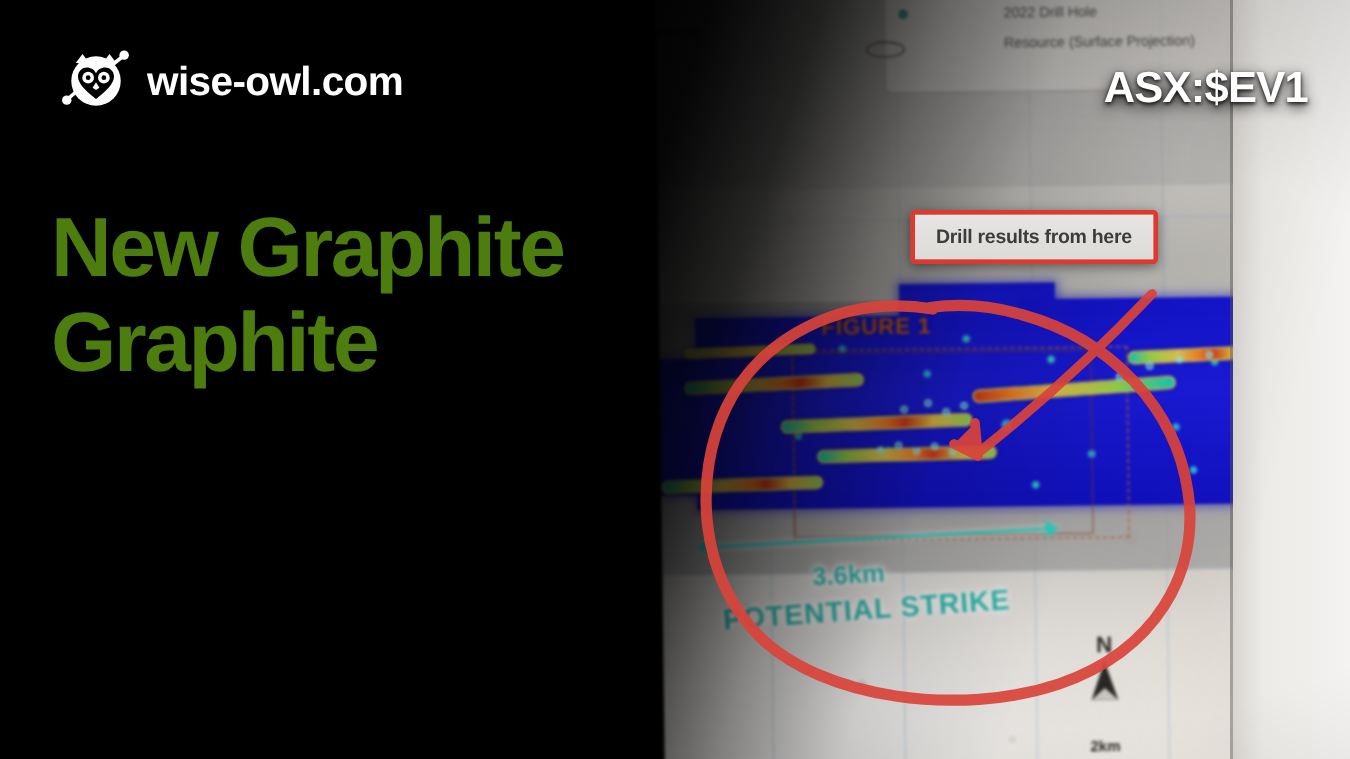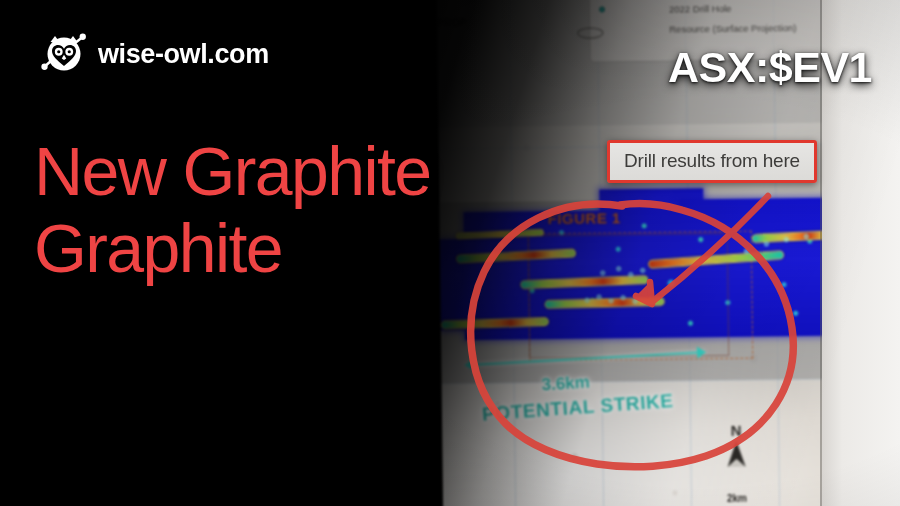--- a/index.html
+++ b/index.html
@@ -210,42 +210,42 @@
   #logo{
     position:absolute; left:40px; top:30px;
     display:flex; align-items:center; gap:10px;
   }
   #logo-mark{ width:48px; height:48px; flex:0 0 48px; }
   #logo-text{
     font-size:27px; font-weight:700; color:#fff; letter-spacing:-.4px;
   }
   #ticker{
     position:absolute; right:28px; top:43px;
-    font-size:43px; font-weight:700; color:#fff; letter-spacing:-.5px;
+    font-size:29px; font-weight:700; color:#fff; letter-spacing:-.5px;
     text-shadow:0 3px 9px rgba(0,0,0,.85), 0 1px 3px rgba(0,0,0,.9);
   }
   #headline{
     position:absolute; left:34px; top:133px;
-    font-size:68px; font-weight:400; color:#ef4444;
+    font-size:56px; font-weight:700; color:#4d7c0f;
     line-height:1.13; letter-spacing:-1.6px;
     text-shadow:0 2px 14px rgba(0,0,0,.7);
   }
   #headline .hl2{ display:block; }
 
   
   #callout{
     position:absolute; left:607px; top:140px;
     padding:7px 14px 8px;
     background:linear-gradient(180deg,#e6e5e3,#dcdbd8);
     border:3px solid #e0382e;
     border-radius:3px;
     box-shadow:0 2px 7px rgba(0,0,0,.45);
   }
   #callout-text{
-    font-size:19px; font-weight:400; color:#3d3c3a; letter-spacing:-.2px;
+    font-size:13px; font-weight:700; color:#3d3c3a; letter-spacing:-.2px;
     white-space:nowrap;
   }
 </style>
 </head>
 <body>
 
 <div id="stage">
 
   <div id="map-photo">
     <div class="paper-base"></div>

